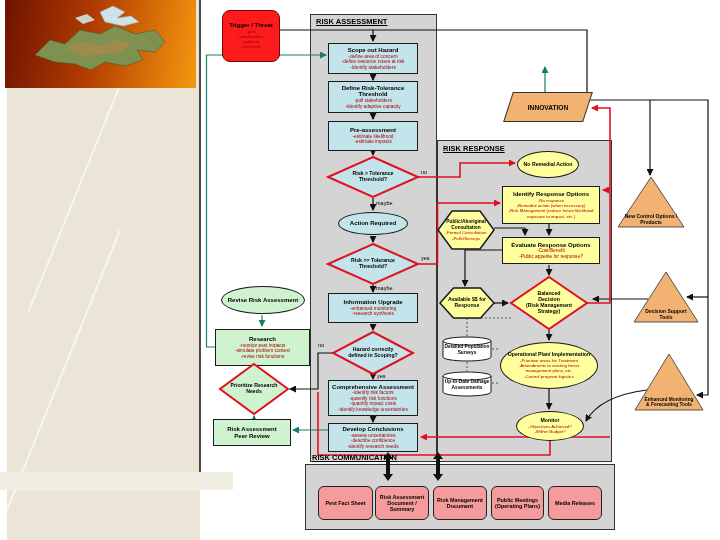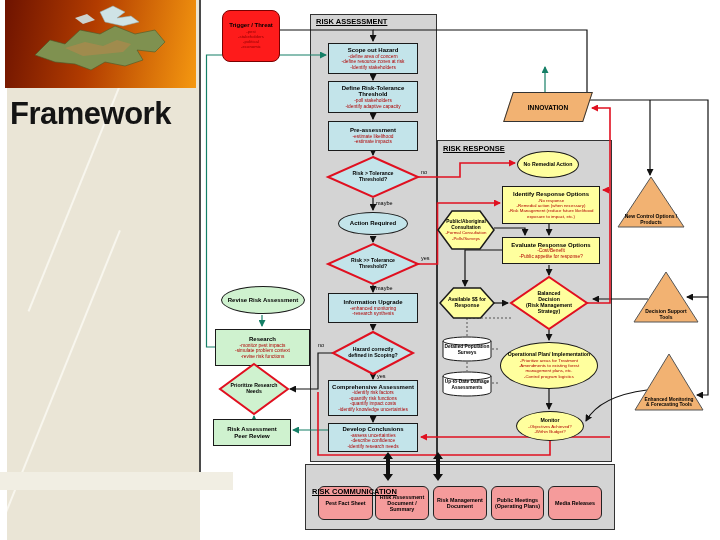--- a/index.html
+++ b/index.html
@@ -52,31 +52,30 @@
   </div>
   <div id="mapbanner">
     <svg width="191" height="88" viewBox="0 0 191 88">
       <path d="M30,55 L45,40 L60,44 L75,30 L95,34 L110,26 L130,34 L150,30 L160,42 L150,52 L132,50 L138,60 L120,66 L100,62 L86,70 L70,64 L50,62 Z" fill="#7F9150" stroke="#4b5a2a" stroke-width="0.6"></path>
       <path d="M60,48 L80,42 L98,46 L112,40 L126,44 L118,52 L98,54 L78,56 Z" fill="#A9894C" opacity="0.8"></path>
       <path d="M95,12 L108,6 L120,12 L112,18 L126,16 L134,22 L118,26 L100,22 Z" fill="#CFE3E6" stroke="#8fb2b8" stroke-width="0.5"></path>
       <path d="M70,18 L82,14 L90,20 L78,24 Z" fill="#CFE3E6" opacity="0.9"></path>
     </svg>
   </div>
   <div id="slidetitle">
-    <div>Framework</div>
   </div>
   <div id="edgeLine"></div>
   <div id="footlight"></div>
 
   <div class="panel" style="left:310px;top:14px;width:127px;height:448px;"></div>
   <div class="panel" style="left:437px;top:140px;width:175px;height:322px;"></div>
   <div class="panel" style="left:305px;top:464px;width:310px;height:66px;"></div>
   <div class="phead" style="left:316px;top:17px;">RISK ASSESSMENT</div>
   <div class="phead" style="left:443px;top:144px;">RISK RESPONSE</div>
-  <div class="phead" style="left:312px;top:487px;">RISK COMMUNICATION</div>
+  <div class="phead" style="left:312px;top:453px;">RISK COMMUNICATION</div>
 
   <svg id="wires" width="720" height="540" viewBox="0 0 720 540">
     <defs>
       <marker id="mb" markerUnits="userSpaceOnUse" markerWidth="7" markerHeight="7" refX="6" refY="3.5" orient="auto">
           <path d="M0,0L7,3.5L0,7Z" fill="#111"></path>
         </marker>
       <marker id="mr" markerUnits="userSpaceOnUse" markerWidth="7" markerHeight="7" refX="6" refY="3.5" orient="auto">
           <path d="M0,0L7,3.5L0,7Z" fill="#E01020"></path>
         </marker>
       <marker id="mt" markerUnits="userSpaceOnUse" markerWidth="7" markerHeight="7" refX="6" refY="3.5" orient="auto">

